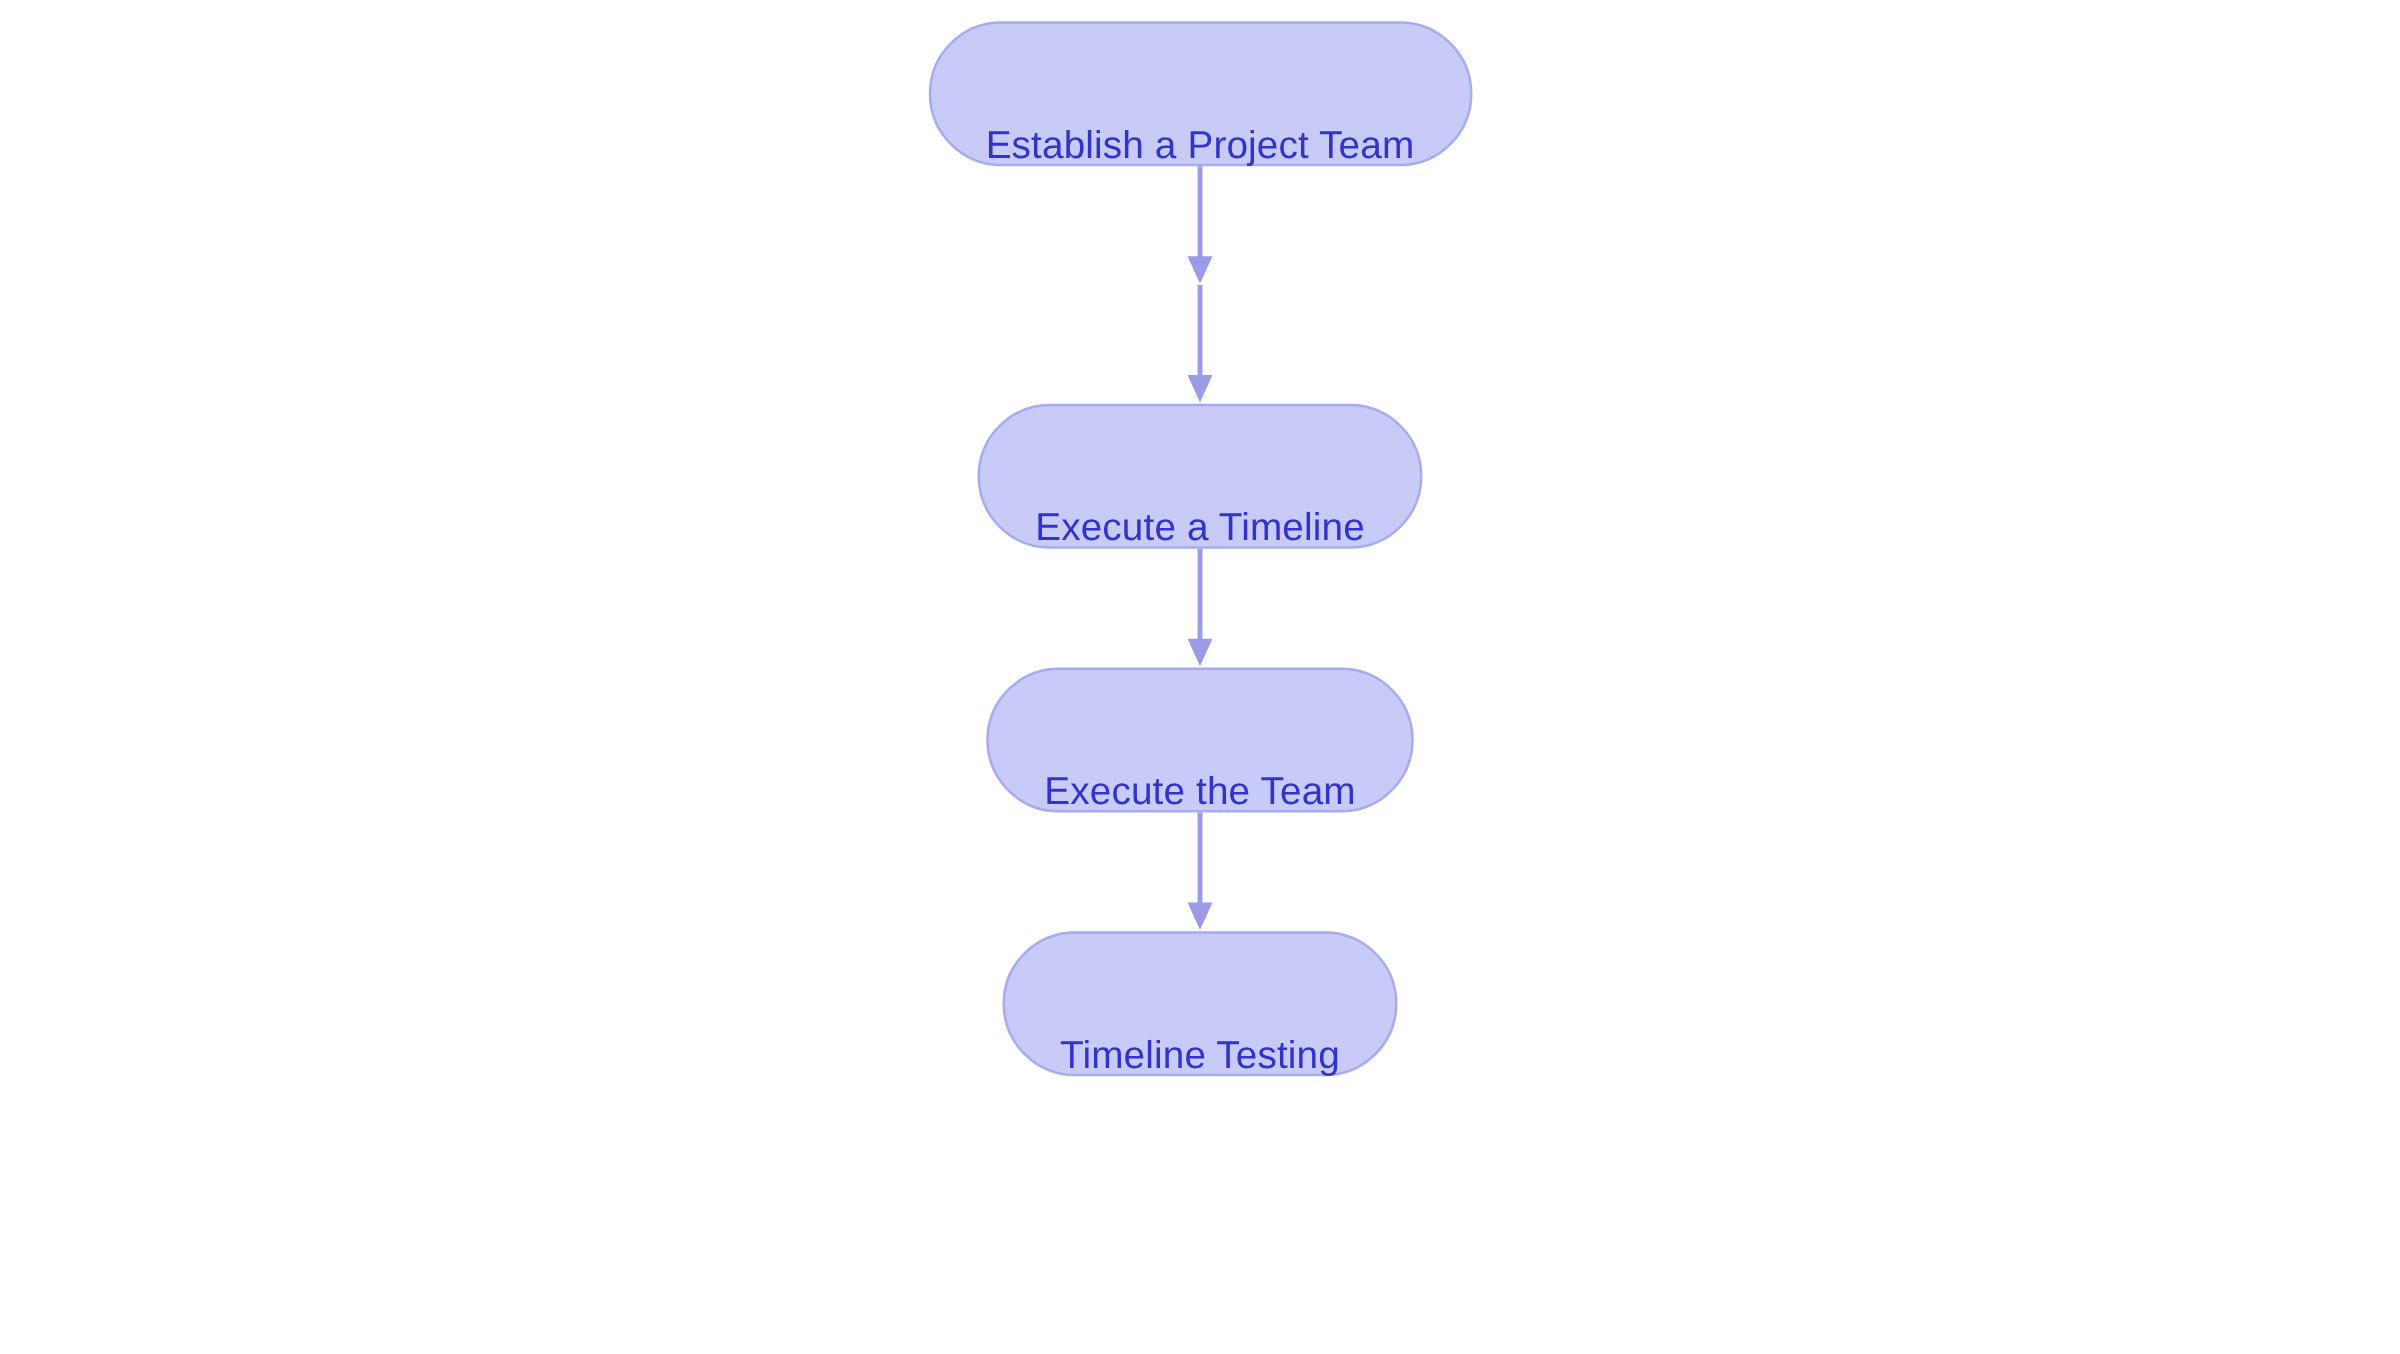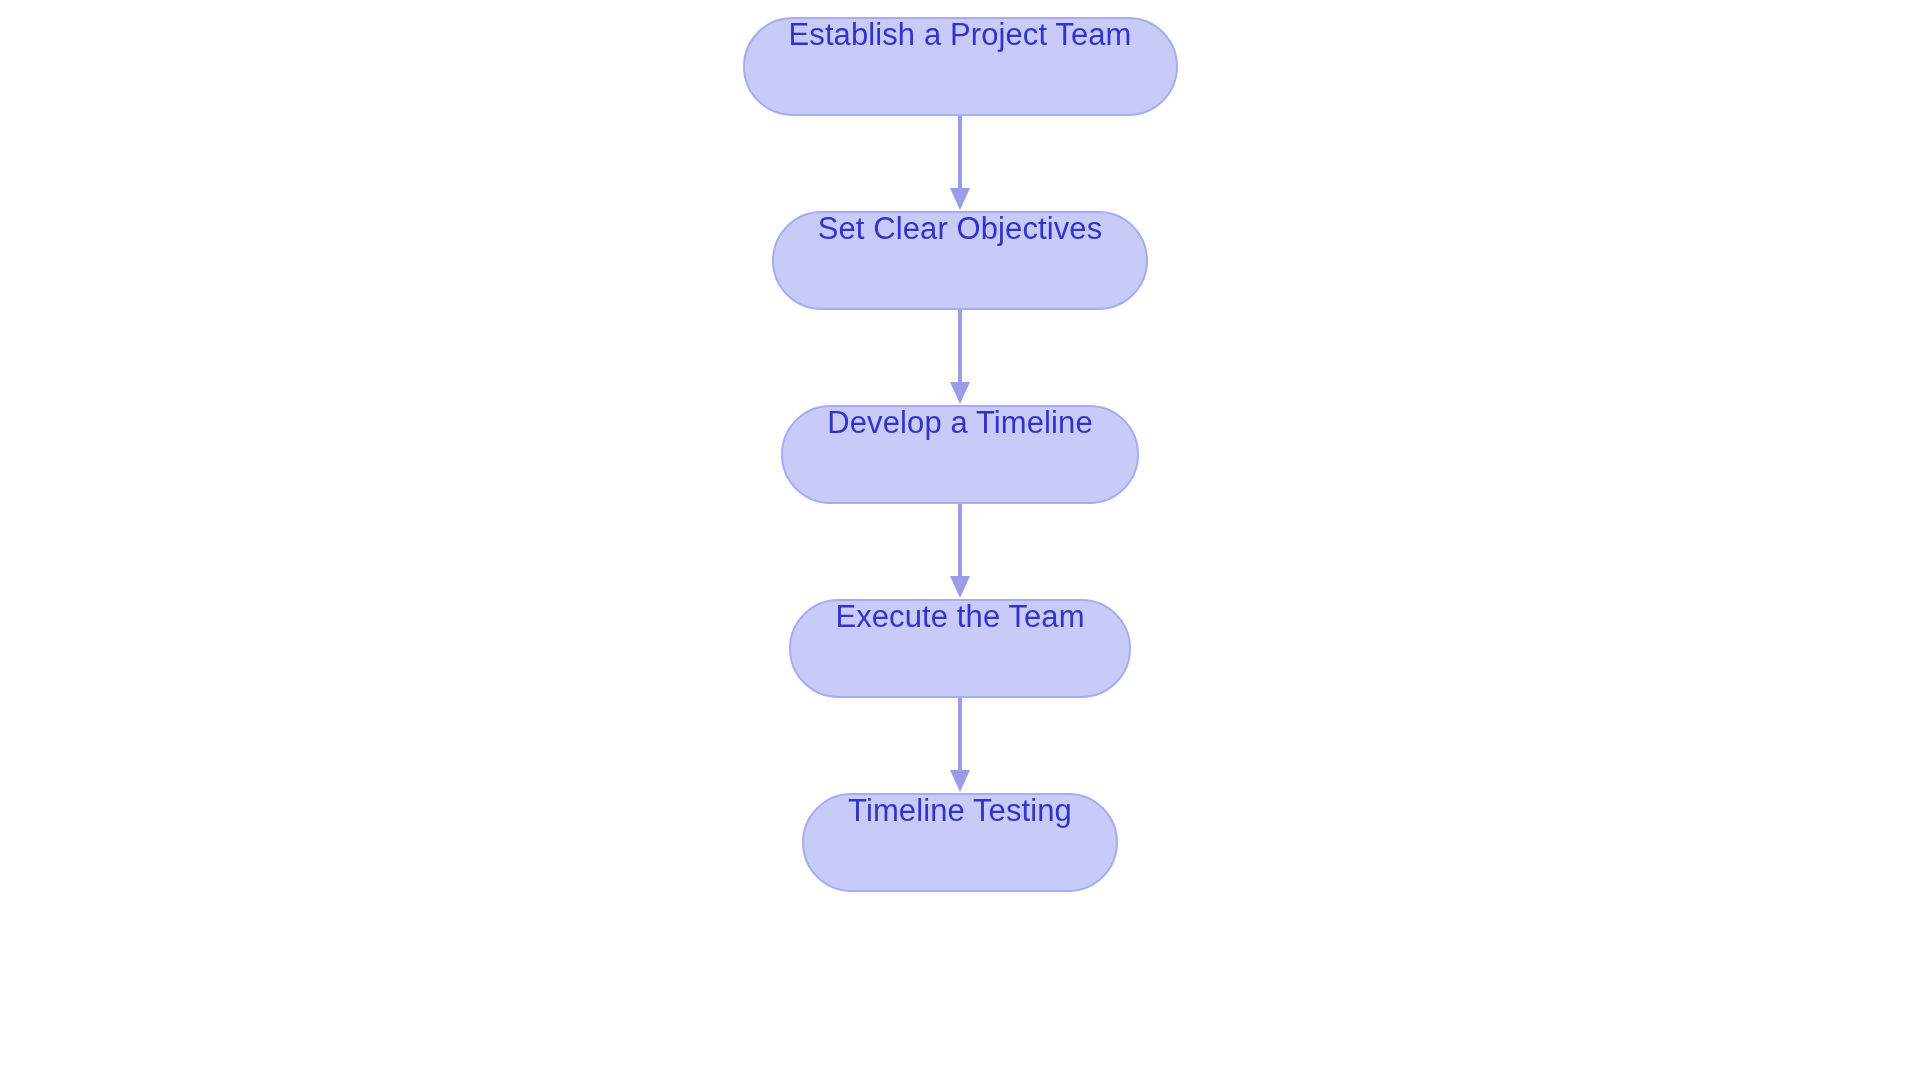--- a/index.html
+++ b/index.html
@@ -31,23 +31,23 @@
     height: 1083px;
     display: flex;
     flex-direction: column;
     align-items: center;
     justify-content: flex-start;
     padding-top: 17px;
   }
 
   .node {
     position: relative;
-    height: 99px;
+    height: 116px;
     display: flex;
-    align-items: flex-start;
+    align-items: flex-end;
     justify-content: center;
     background: #c8cbf8;
     border: 2px solid #a7abef;
     border-radius: 60px;
     padding: 0 44px;
     flex: 0 0 auto;
   }
 
   .node-label {
     font-size: 31px;
@@ -83,33 +83,30 @@
       <span class="node-label">Establish a Project Team</span>
     </div>
 
     <div class="connector">
       <svg width="26" height="95" viewBox="0 0 26 95">
         <line x1="13" y1="0" x2="13" y2="76" stroke="#9a9ce8" stroke-width="4"></line>
         <polygon points="13,94 3,72 23,72" fill="#9a9ce8"></polygon>
       </svg>
     </div>
 
-    <div class="node">
-      <span class="node-label">Set Clear Objectives</span>
-    </div>
 
     <div class="connector">
       <svg width="26" height="95" viewBox="0 0 26 95">
         <line x1="13" y1="0" x2="13" y2="76" stroke="#9a9ce8" stroke-width="4"></line>
         <polygon points="13,94 3,72 23,72" fill="#9a9ce8"></polygon>
       </svg>
     </div>
 
     <div class="node">
-      <span class="node-label">Develop a Timeline</span>
+      <span class="node-label">Execute a Timeline</span>
     </div>
 
     <div class="connector">
       <svg width="26" height="95" viewBox="0 0 26 95">
         <line x1="13" y1="0" x2="13" y2="76" stroke="#9a9ce8" stroke-width="4"></line>
         <polygon points="13,94 3,72 23,72" fill="#9a9ce8"></polygon>
       </svg>
     </div>
 
     <div class="node">

